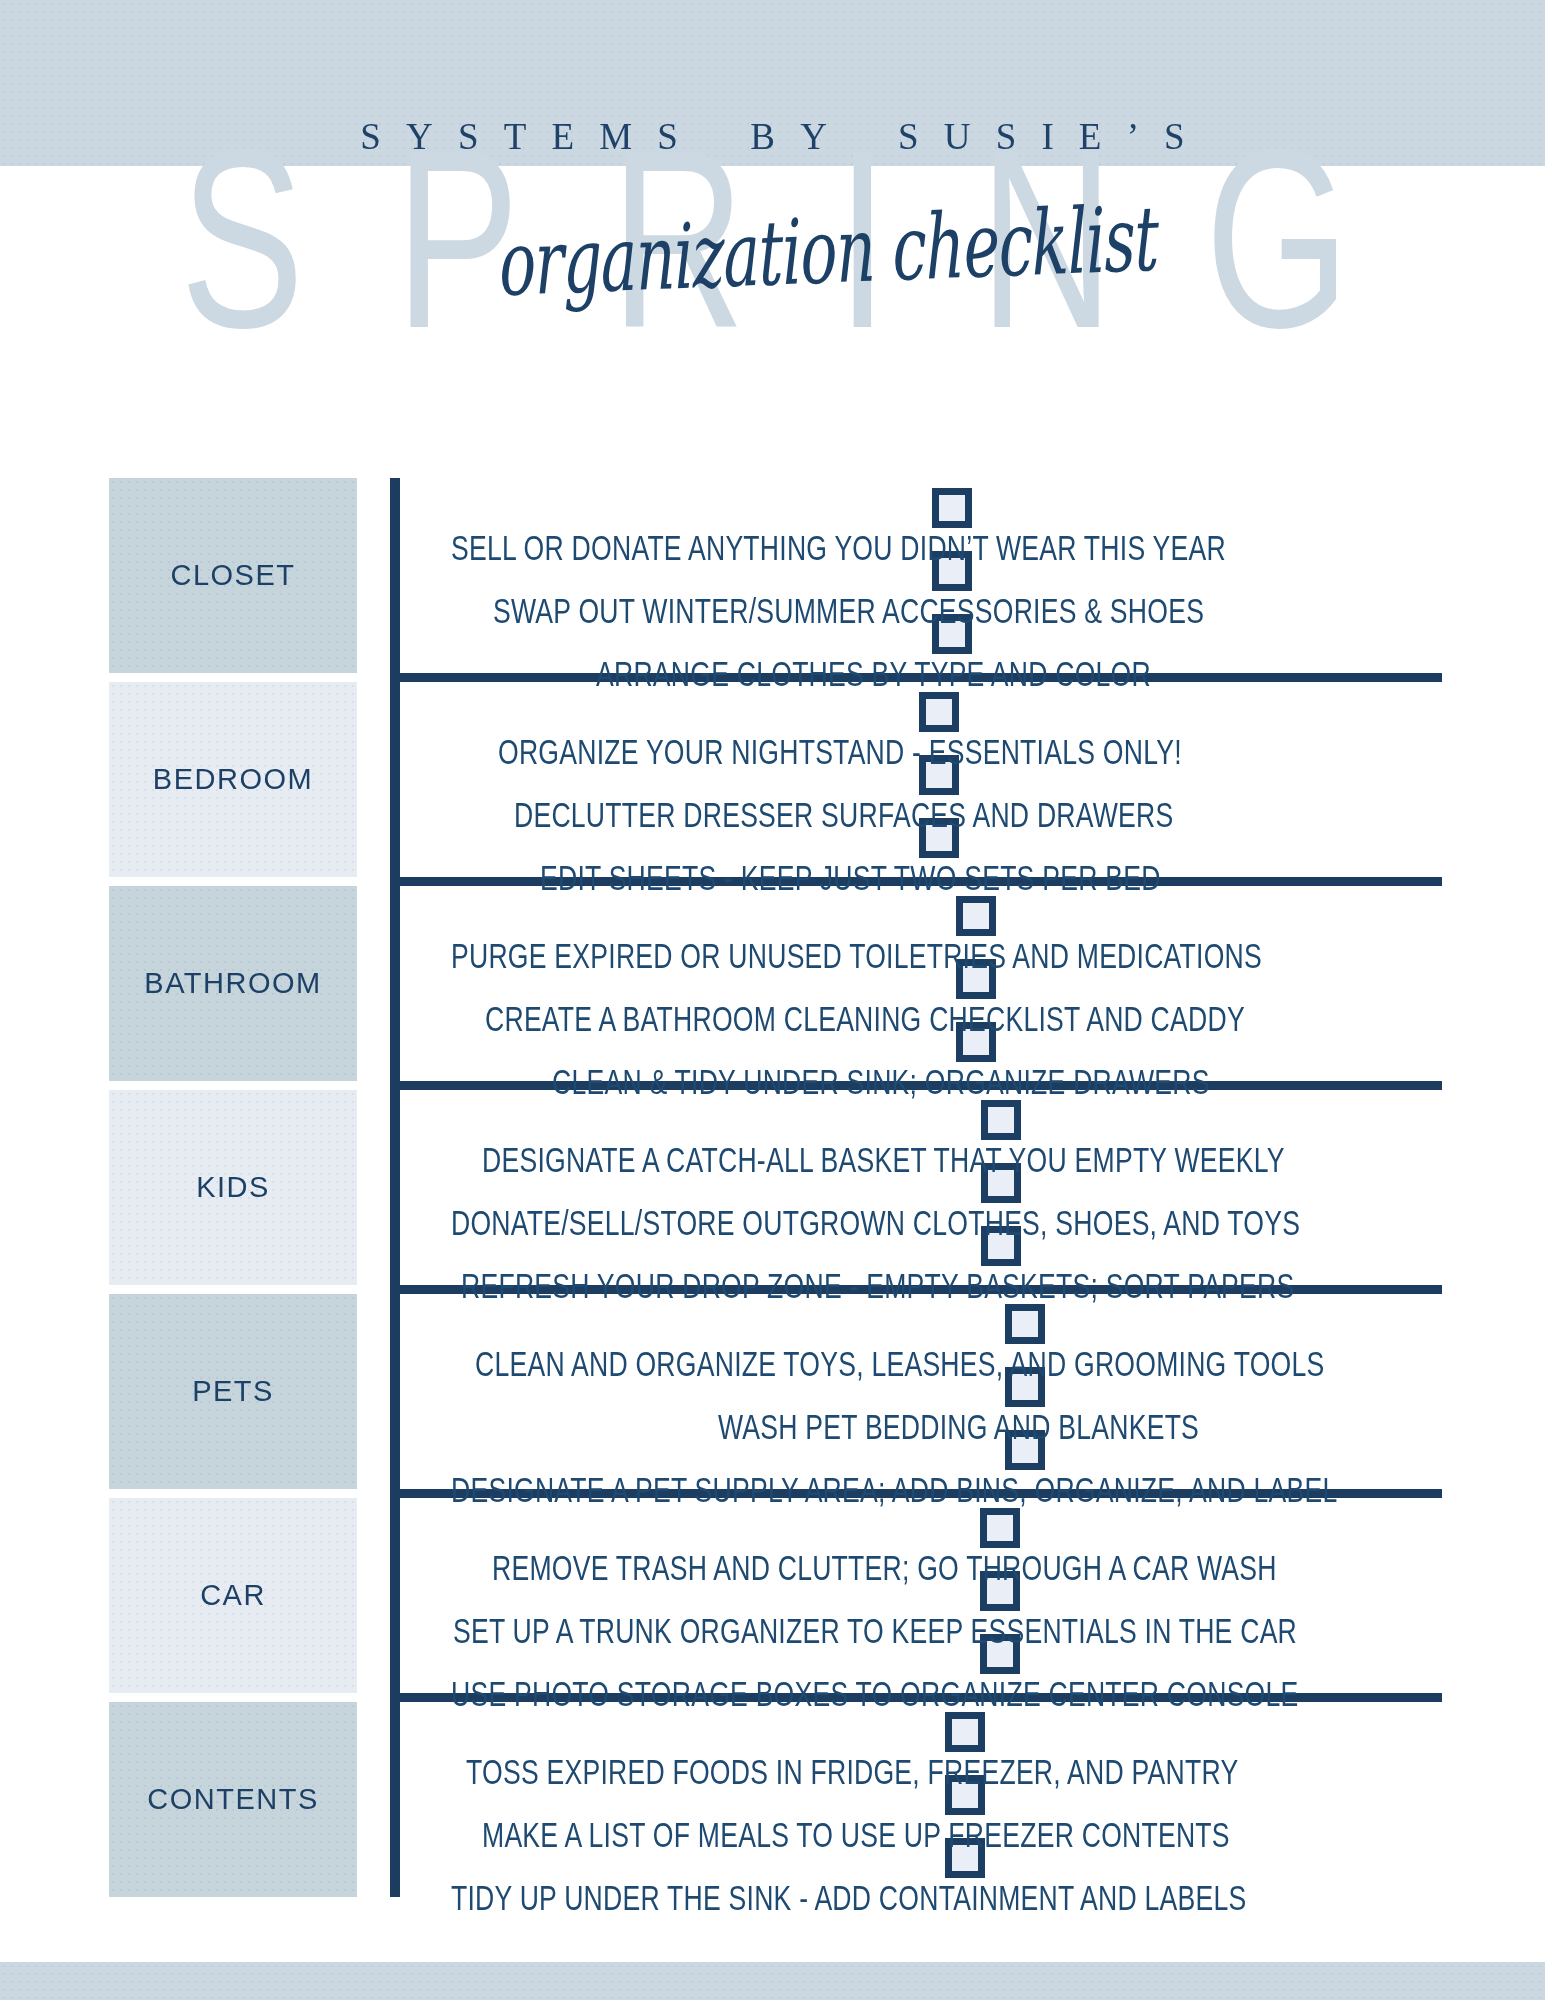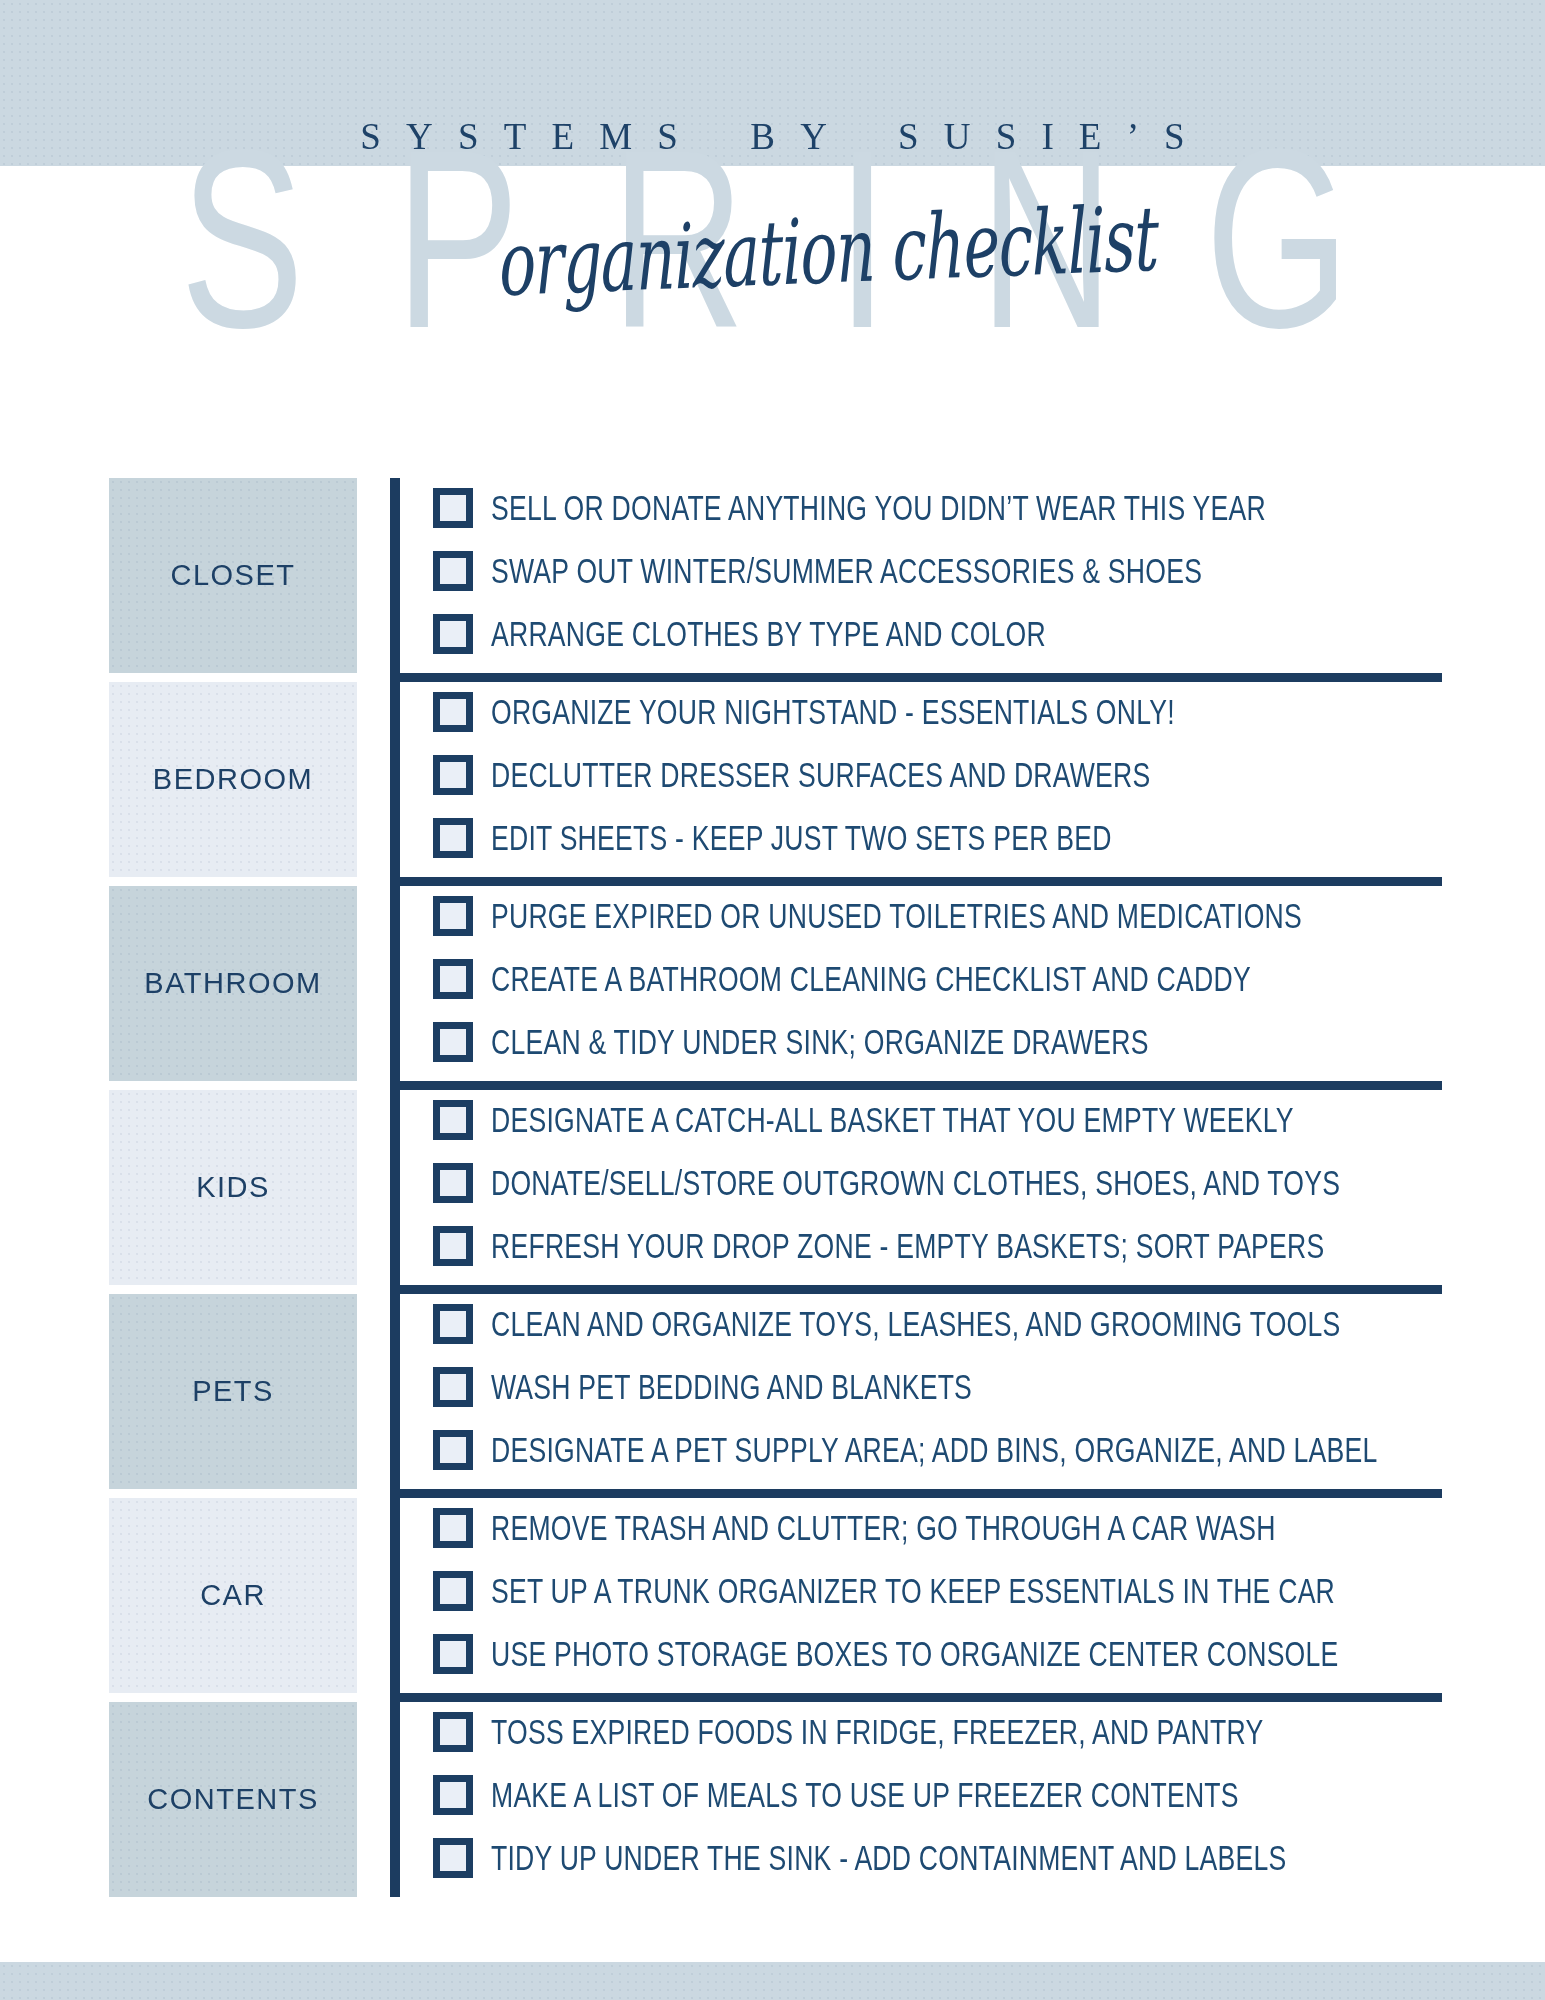--- a/index.html
+++ b/index.html
@@ -58,21 +58,21 @@
   .cat-dark  { background-color:#c6d4db; }
   .cat-light { background-color:#e7ecf3;text-align:center; }
   .cat-label {
     font-size:29px; letter-spacing:1.5px; color:#1d4066;
     white-space:nowrap;
   }
   .items {
     flex:1; padding:10px 0 19px 76px;
     display:flex; flex-direction:column; justify-content:space-between;
   }
-  .item { display:flex; align-items:center; height:40px; }
+  .item { display:flex; align-items:center; height:40px;flex-direction:column; }
   .checkbox {
     flex:none; width:40px; height:40px; box-sizing:border-box;
     background:#eaeff7; border:7px solid #1c3e63;
   }
   .item-text {
     display:inline-block; margin-left:18px;
     font-size:35px; letter-spacing:0.3px; white-space:nowrap;
     color:#1e4a72;
     transform:scaleX(0.76); transform-origin:left center;
   }

